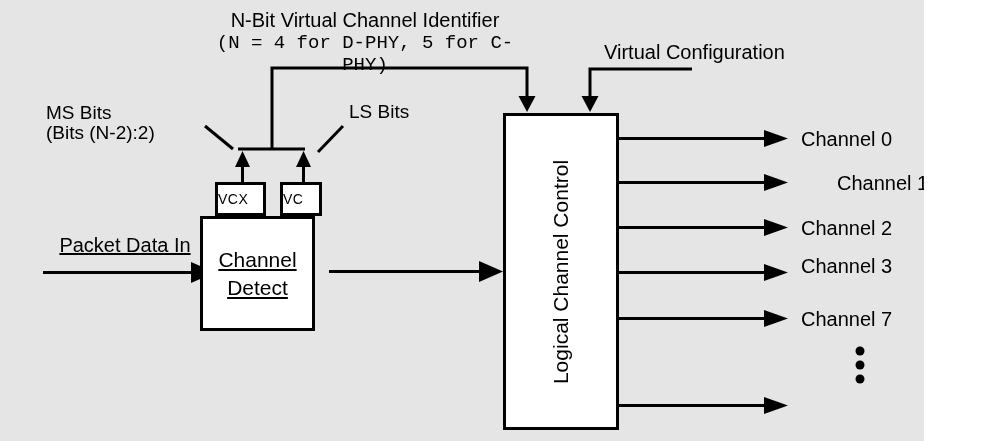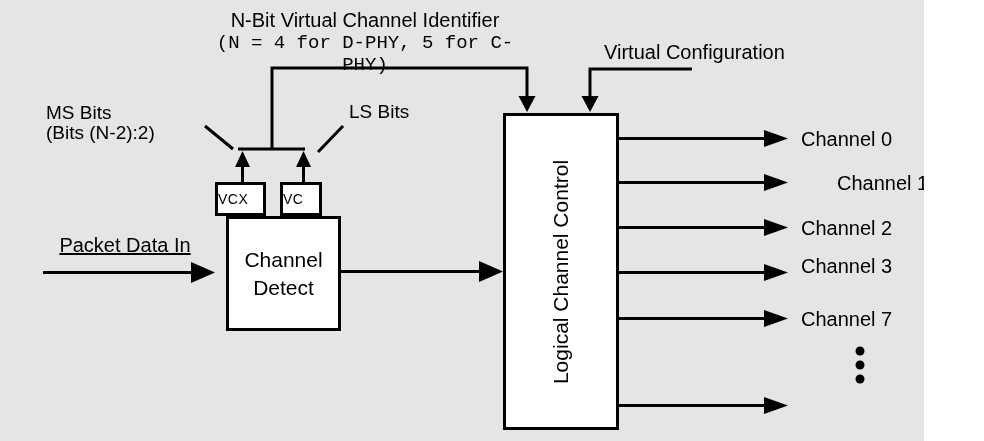--- a/index.html
+++ b/index.html
@@ -26,21 +26,21 @@
     position: absolute;
     box-sizing: border-box;
     border: 3px solid #000000;
     background: #ffffff;
     display: flex;
     align-items: center;
     text-align: center;
   }
   .vcx-box   { left: 215px; top: 182px; width: 51px;  height: 34px; font-size: 14px; letter-spacing: 0.5px; }
   .vc-box    { left: 280px; top: 182px; width: 42px;  height: 34px; font-size: 14px; letter-spacing: 0.5px; }
-  .detect-box{ left: 226px; top: 216px; width: 115px; height: 115px; font-size: 21px; line-height: 28px; }
+  .detect-box{ left: 200px; top: 216px; width: 115px; height: 115px; font-size: 21px; line-height: 28px; text-decoration: underline; }
   .lcc-box   { left: 503px; top: 113px; width: 116px; height: 317px; }
   .lcc-label {
     position: absolute;
     left: 50%; top: 50%;
     transform: translate(-50%, -50%) rotate(-90deg);
     white-space: nowrap;
     font-size: 21px;
   }
   .lbl {
     position: absolute;

